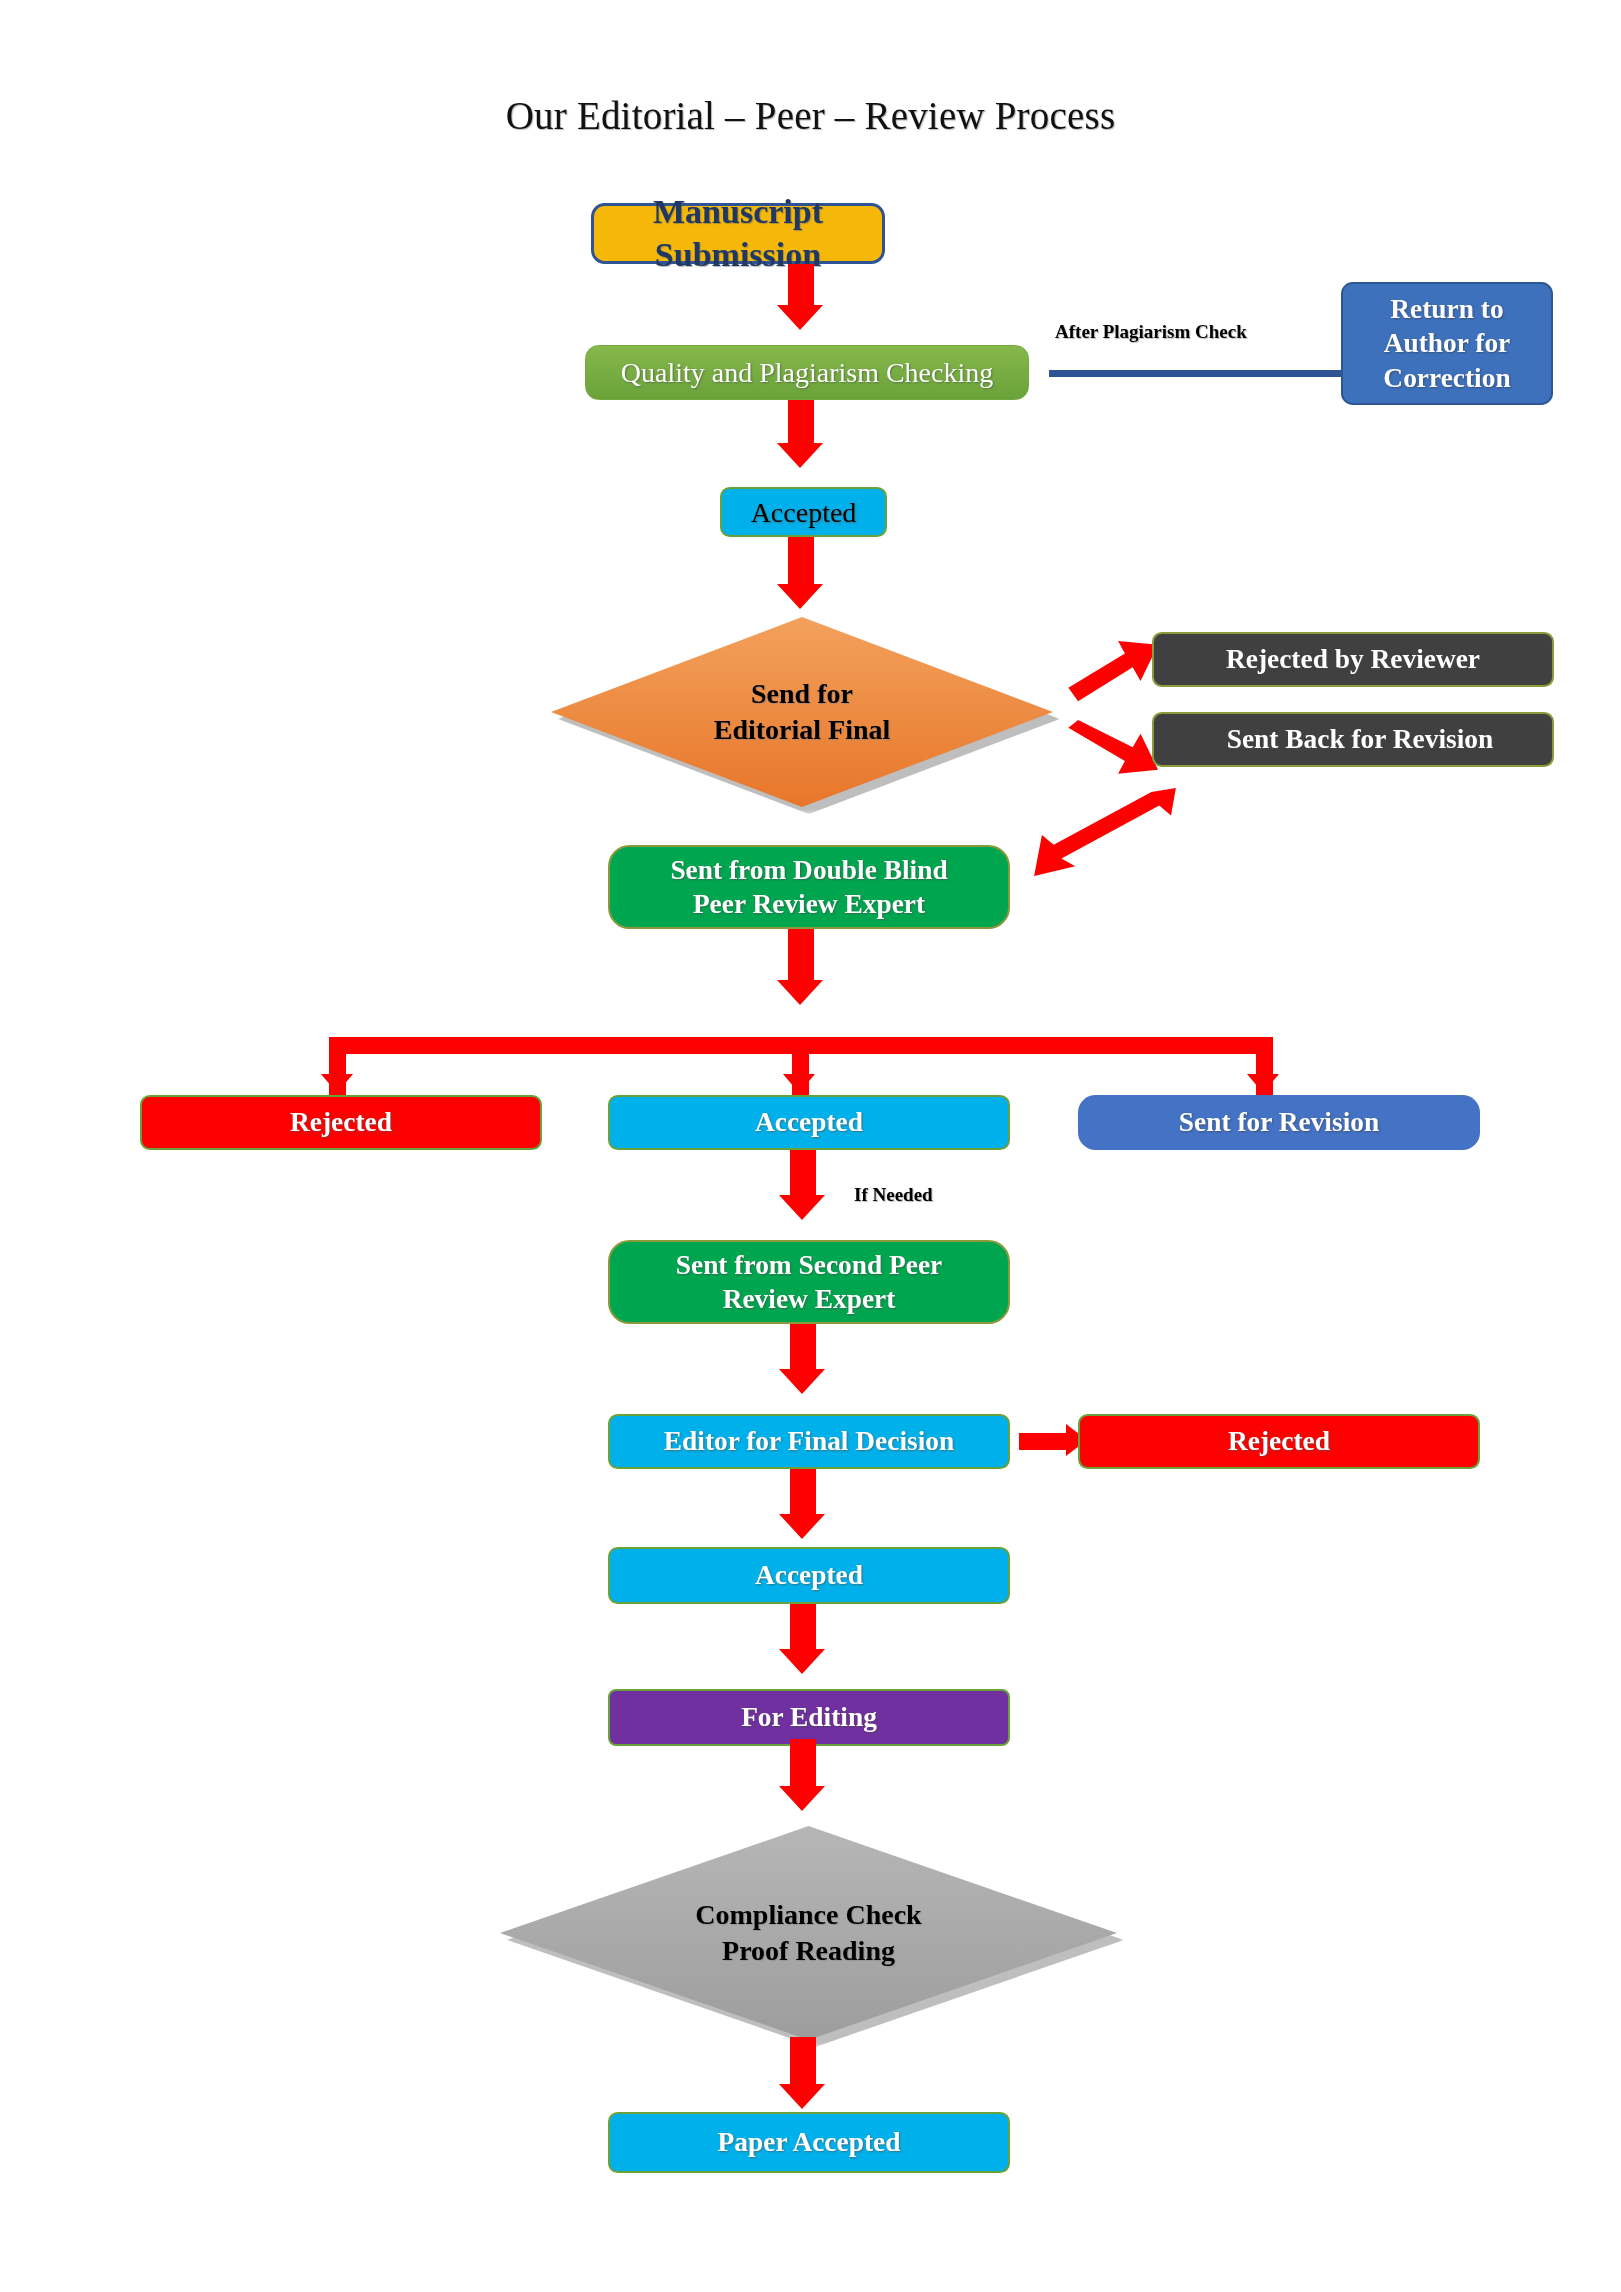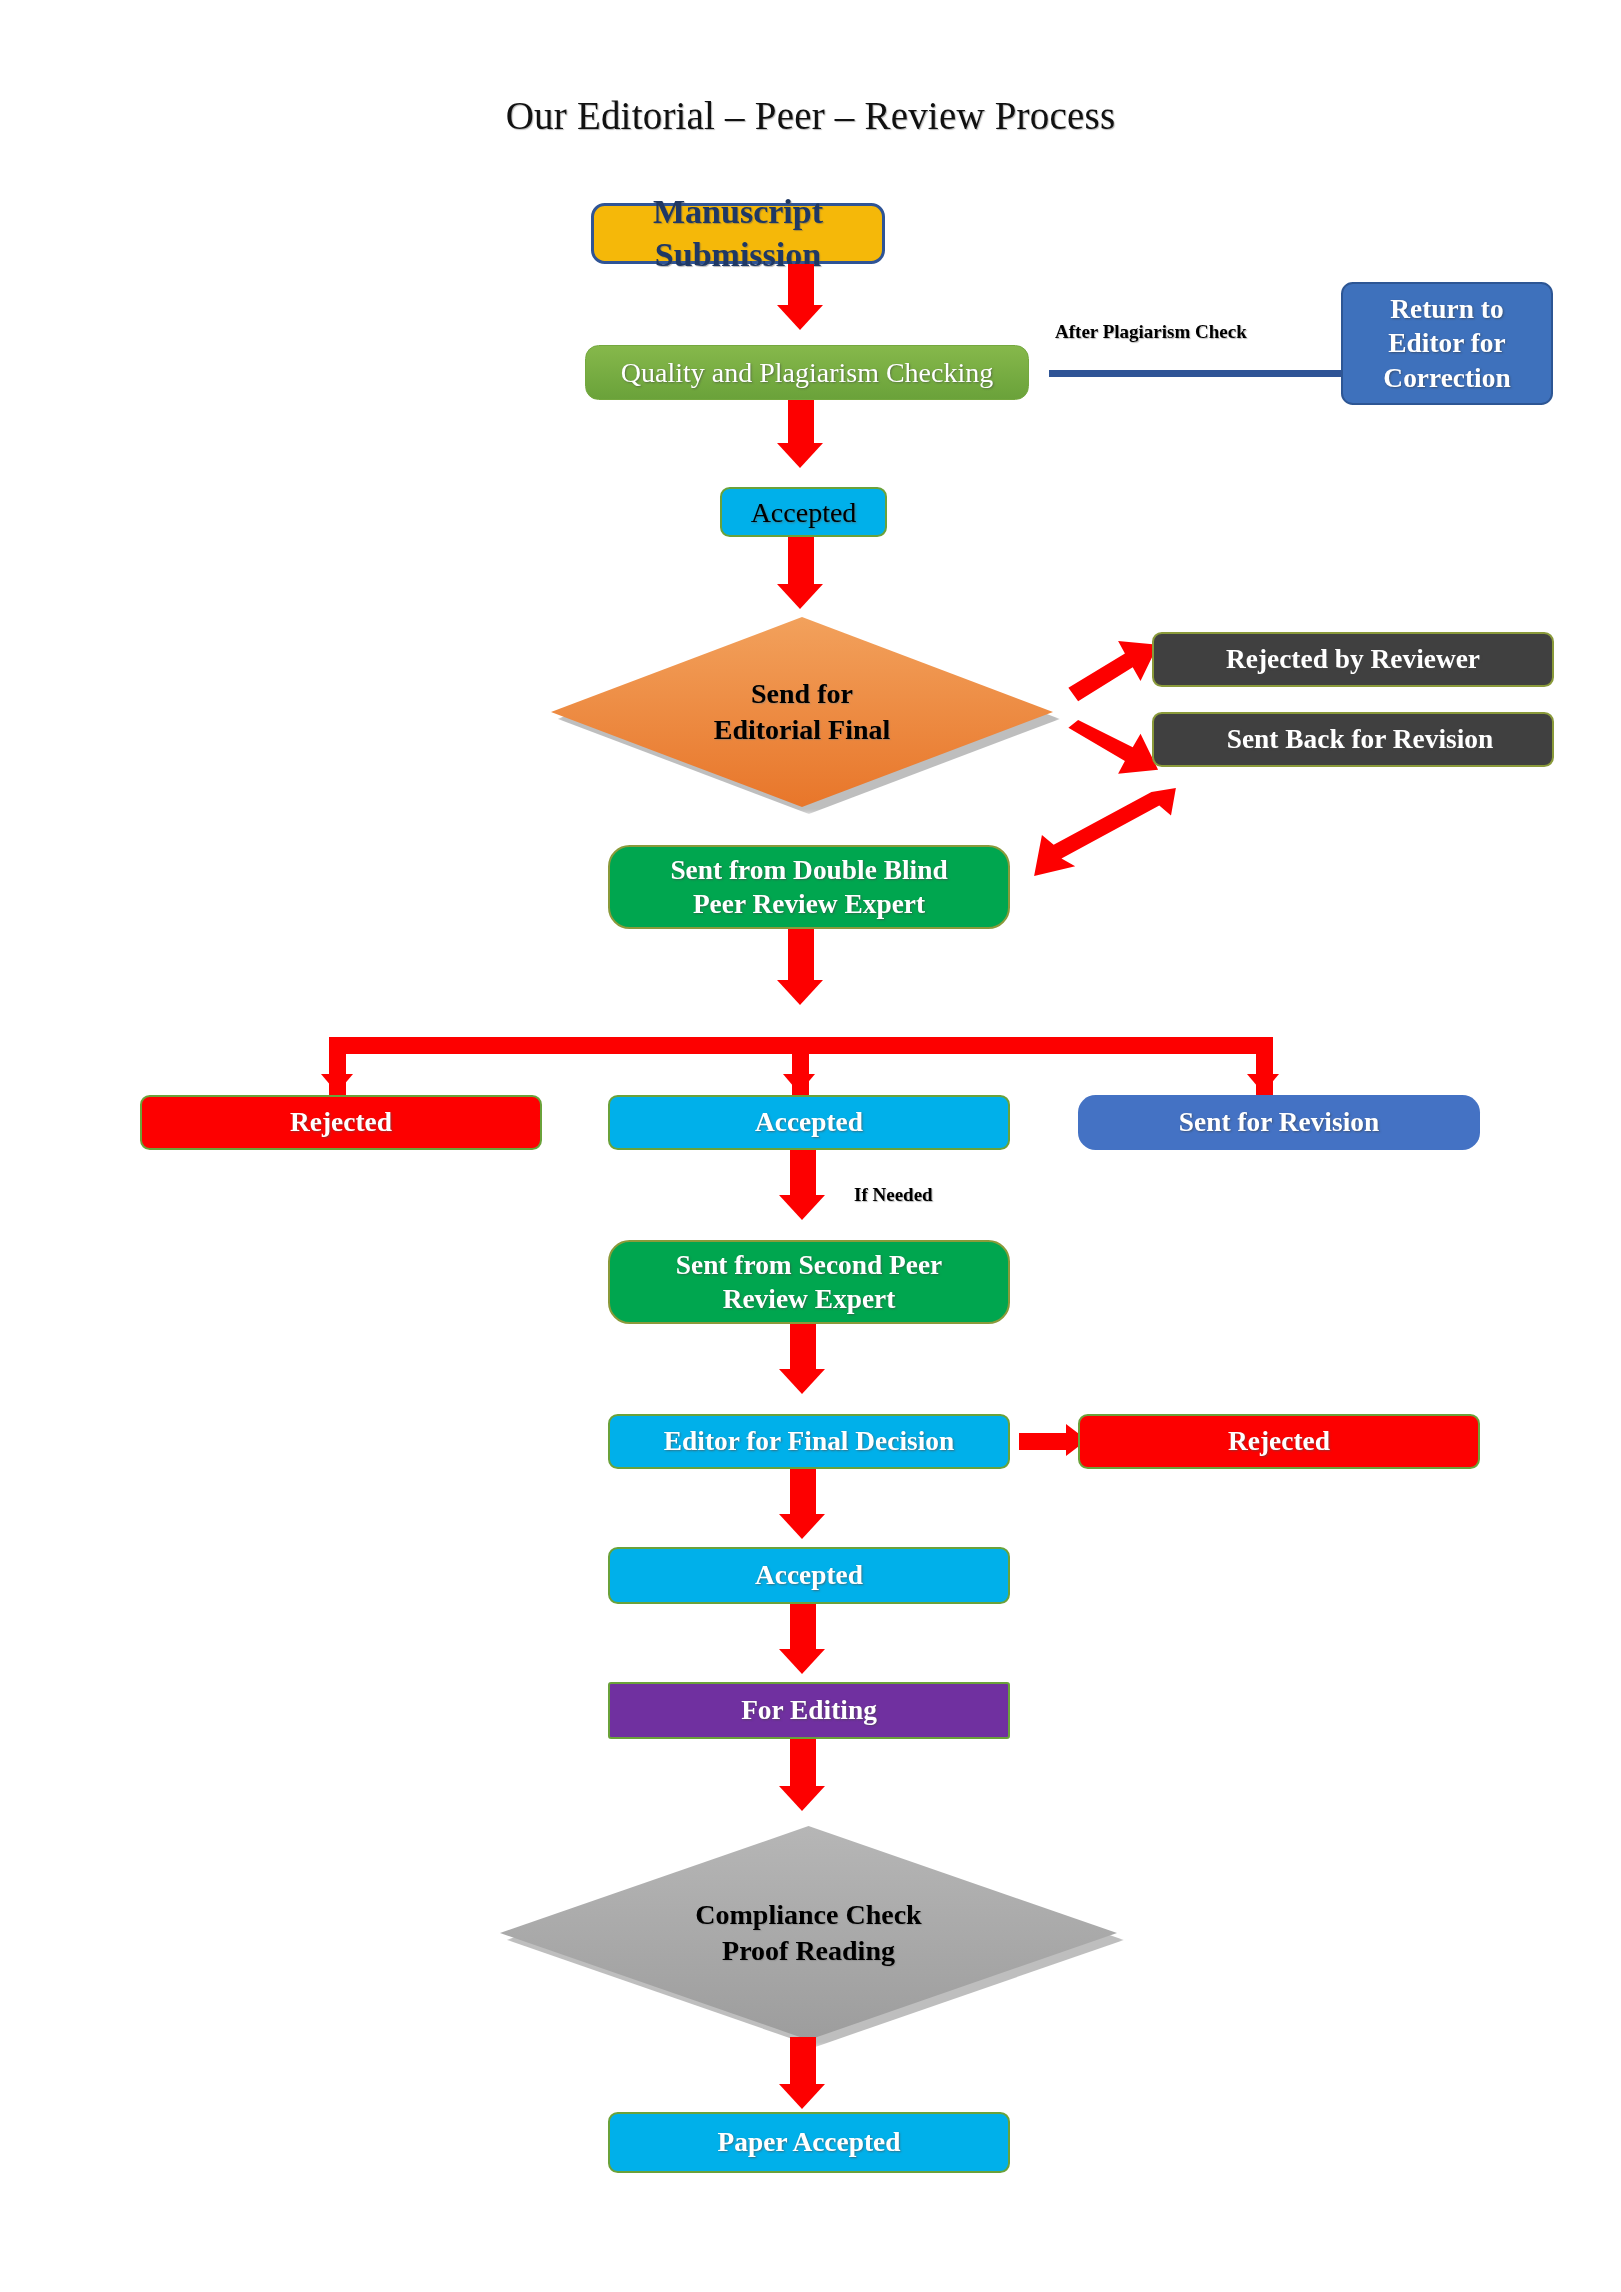--- a/index.html
+++ b/index.html
@@ -120,25 +120,26 @@
     border: none;
     border-radius: 17.6px;
     color: #ffffff;
     font-weight: bold;
     font-size: 27.4px;
     text-shadow: 1px 1px 2px rgba(60,60,60,0.55);
   }
   .b-purple {
     background: #7030a0;
     border: 2px solid #6aa23a;
-    border-radius: 3px;
+    border-radius: 8px;
     color: #ffffff;
     font-weight: bold;
     font-size: 27.4px;
     text-shadow: 1px 1px 2px rgba(70,70,70,0.6);
+    margin-top: 7px;
   }
 
   
   .diamond {
     position: absolute;
     display: flex;
     align-items: center;
     justify-content: center;
   }
   .diamond .shape {
@@ -249,21 +250,21 @@
   <div class="node b-green-soft" style="left:585px; top:345px; width:444px; height:55px;">
     <span>Quality and Plagiarism Checking</span>
   </div>
 
   <div class="annot" style="left:1055px; top:321px;">After Plagiarism Check</div>
   <div class="blue-arrow-line" style="left:1049px; top:370px; width:294px;"></div>
   <div class="blue-arrow-head" style="left:1341px; top:363px;"></div>
 
   <div class="node b-blue-return" style="left:1341px; top:282px; width:212px; height:123px;">
     <span>Return to
-Editor for
+Author for
 Correction</span>
   </div>
 
   <div class="vstem" style="left:788px; top:400px; width:25.5px; height:45px;"></div>
   <div class="arrowhead-down" style="left:777px; top:443px;"></div>
 
   <div class="node b-cyan-plain" style="left:720px; top:487px; width:167px; height:50px;">
     <span>Accepted</span>
   </div>
 

